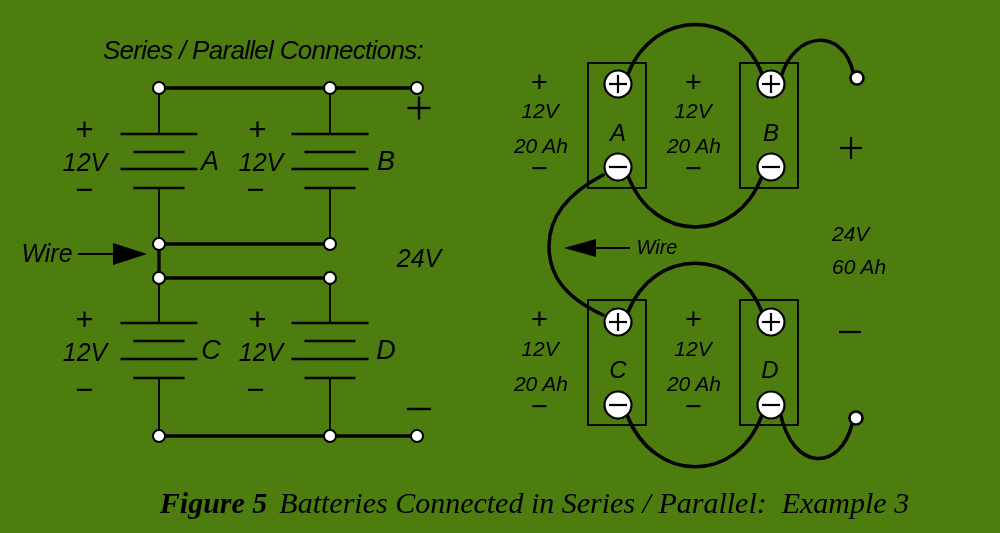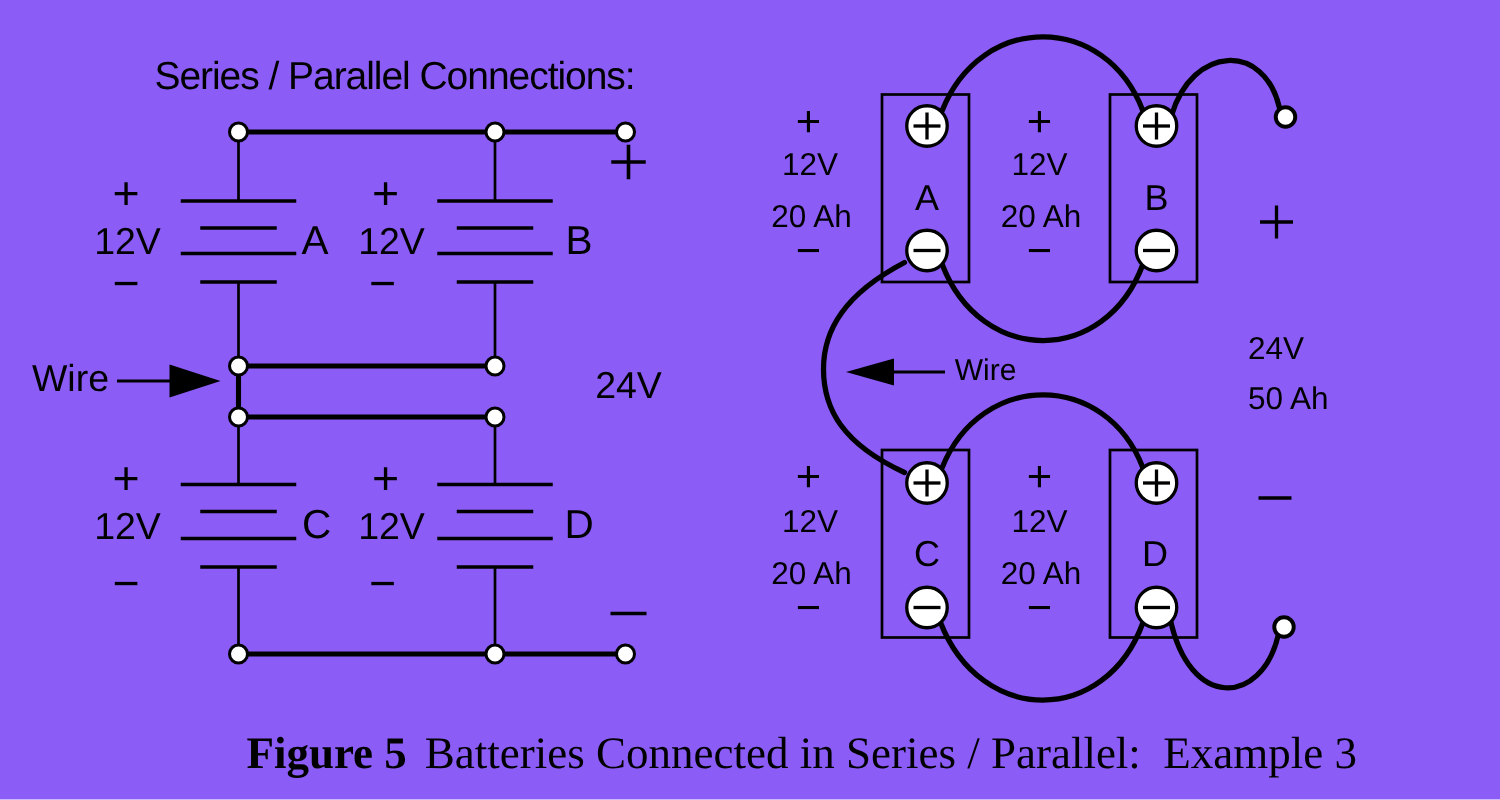--- a/index.html
+++ b/index.html
@@ -1,17 +1,17 @@
 <!DOCTYPE html>
 <html><head>
 <meta charset="utf-8">
 <style>
   html,body{margin:0;padding:0;background:#ffffff;}
-  .stage{position:relative;width:1000px;height:533px;background:#8b5cf6;overflow:hidden;
-         font-family:"Liberation Sans",sans-serif;color:#000;}
+  .stage{position:relative;width:1000px;height:533px;background:#4d7c0f;overflow:hidden;
+         font-family:"Liberation Sans",sans-serif;color:#000;font-style:italic;}
   .art{position:absolute;left:0;top:0;}
   .lb{position:absolute;transform:translate(-50%,-50%);white-space:pre;line-height:1;
       font-family:"Liberation Sans",sans-serif;color:#000;}
   .ly{position:absolute;transform:translateY(-50%);white-space:pre;line-height:1;
       font-family:"Liberation Sans",sans-serif;color:#000;}
   .caption{position:absolute;left:497px;top:503px;transform:translate(-50%,-50%);
            font-family:"Liberation Serif",serif;font-size:30px;white-space:pre;color:#000;}
   .caption .fig{font-weight:bold;margin-right:12px;margin-left:45px;}
 </style>
 </head>
@@ -190,21 +190,21 @@
   <div class="lb" style="left:618px;top:133px;font-size:24px;">A</div>
 
   <div class="lb" style="left:693px;top:82px;font-size:29px;">+</div>
   <div class="lb" style="left:693px;top:110px;font-size:21px;">12V</div>
   <div class="lb" style="left:694px;top:145px;font-size:21px;">20 Ah</div>
   <div class="lb" style="left:693px;top:168px;font-size:29px;">−</div>
   <div class="lb" style="left:771px;top:133px;font-size:24px;">B</div>
 
   <div class="lb" style="left:657px;top:247px;font-size:20px;">Wire</div>
   <div class="ly" style="left:832px;top:233px;font-size:21px;">24V</div>
-  <div class="ly" style="left:832px;top:266px;font-size:21px;">50 Ah</div>
+  <div class="ly" style="left:832px;top:266px;font-size:21px;">60 Ah</div>
 
   <div class="lb" style="left:539px;top:319px;font-size:29px;">+</div>
   <div class="lb" style="left:540px;top:348px;font-size:21px;">12V</div>
   <div class="lb" style="left:541px;top:383px;font-size:21px;">20 Ah</div>
   <div class="lb" style="left:539px;top:406px;font-size:29px;">−</div>
   <div class="lb" style="left:618px;top:370px;font-size:24px;">C</div>
 
   <div class="lb" style="left:693px;top:319px;font-size:29px;">+</div>
   <div class="lb" style="left:693px;top:348px;font-size:21px;">12V</div>
   <div class="lb" style="left:694px;top:383px;font-size:21px;">20 Ah</div>

